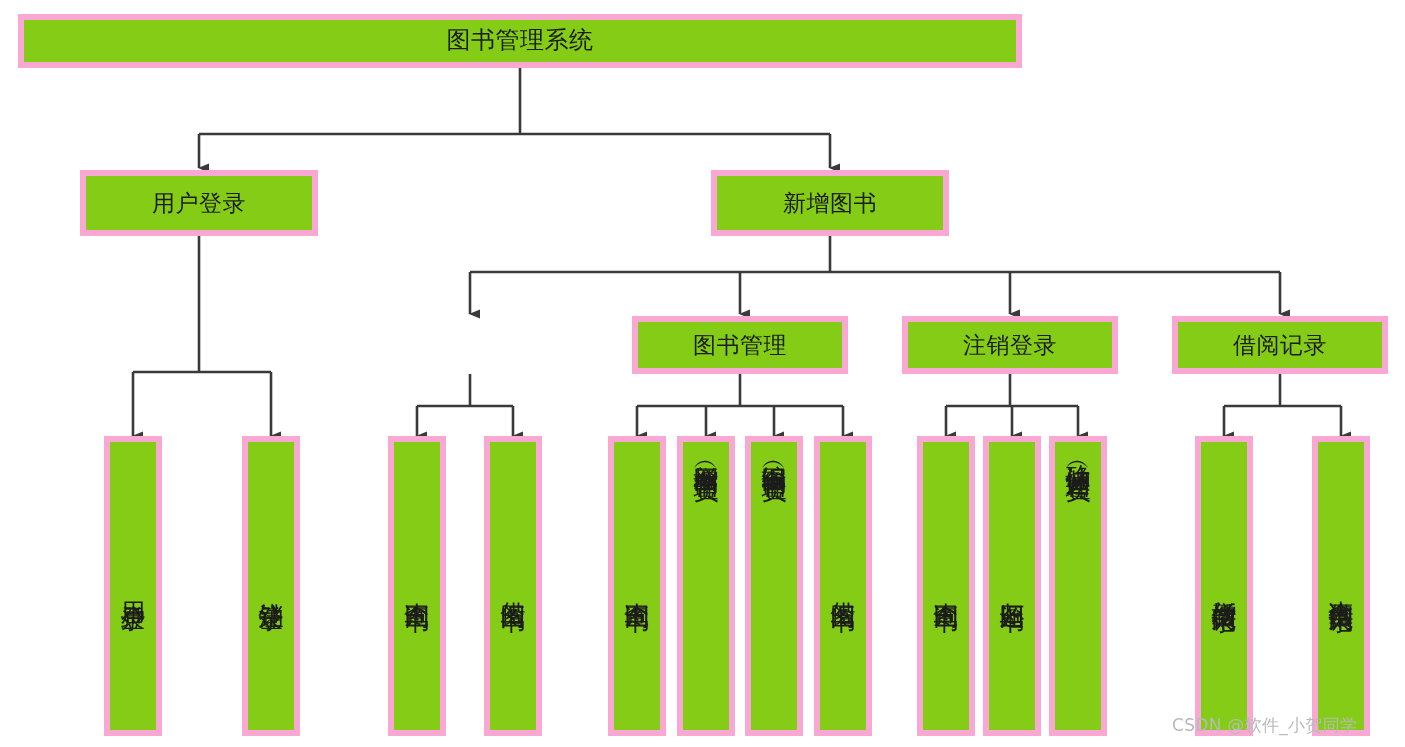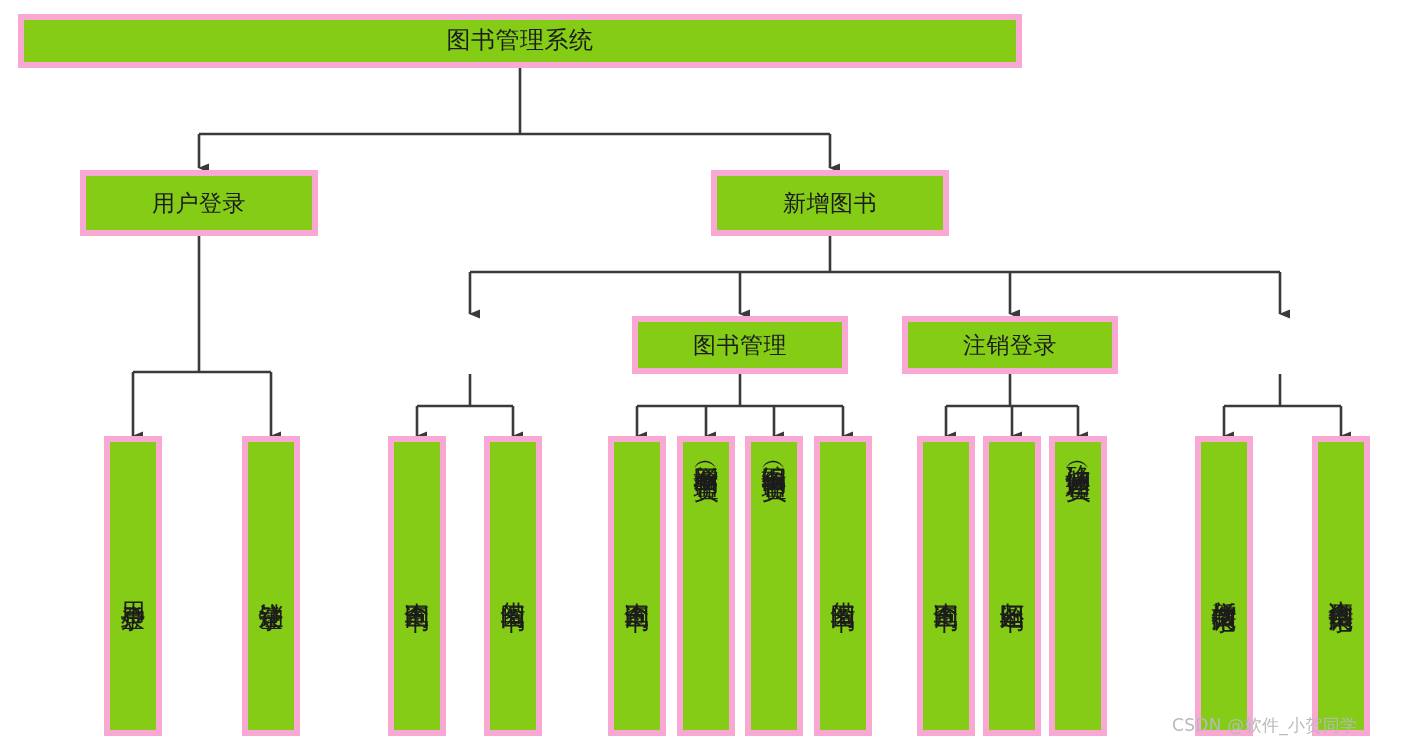--- a/index.html
+++ b/index.html
@@ -149,20 +149,23 @@
 
 
   <div class="node horiz" style="left:632px; top:316px; width:216px; height:58px;">
     <span class="label">图书管理</span>
   </div>
 
   <div class="node horiz" style="left:902px; top:316px; width:216px; height:58px;">
     <span class="label">注销登录</span>
   </div>
 
+  <div class="node horiz" style="left:1172px; top:316px; width:216px; height:58px;">
+    <span class="label">借阅记录</span>
+  </div>
 
   <div class="node vert" style="left:104px; top:436px; width:58px; height:300px;">
     <span class="label">用户登录</span>
   </div>
 
   <div class="node vert" style="left:242px; top:436px; width:58px; height:300px;">
     <span class="label">注销登录</span>
   </div>
 
   <div class="node vert" style="left:388px; top:436px; width:58px; height:300px;">

